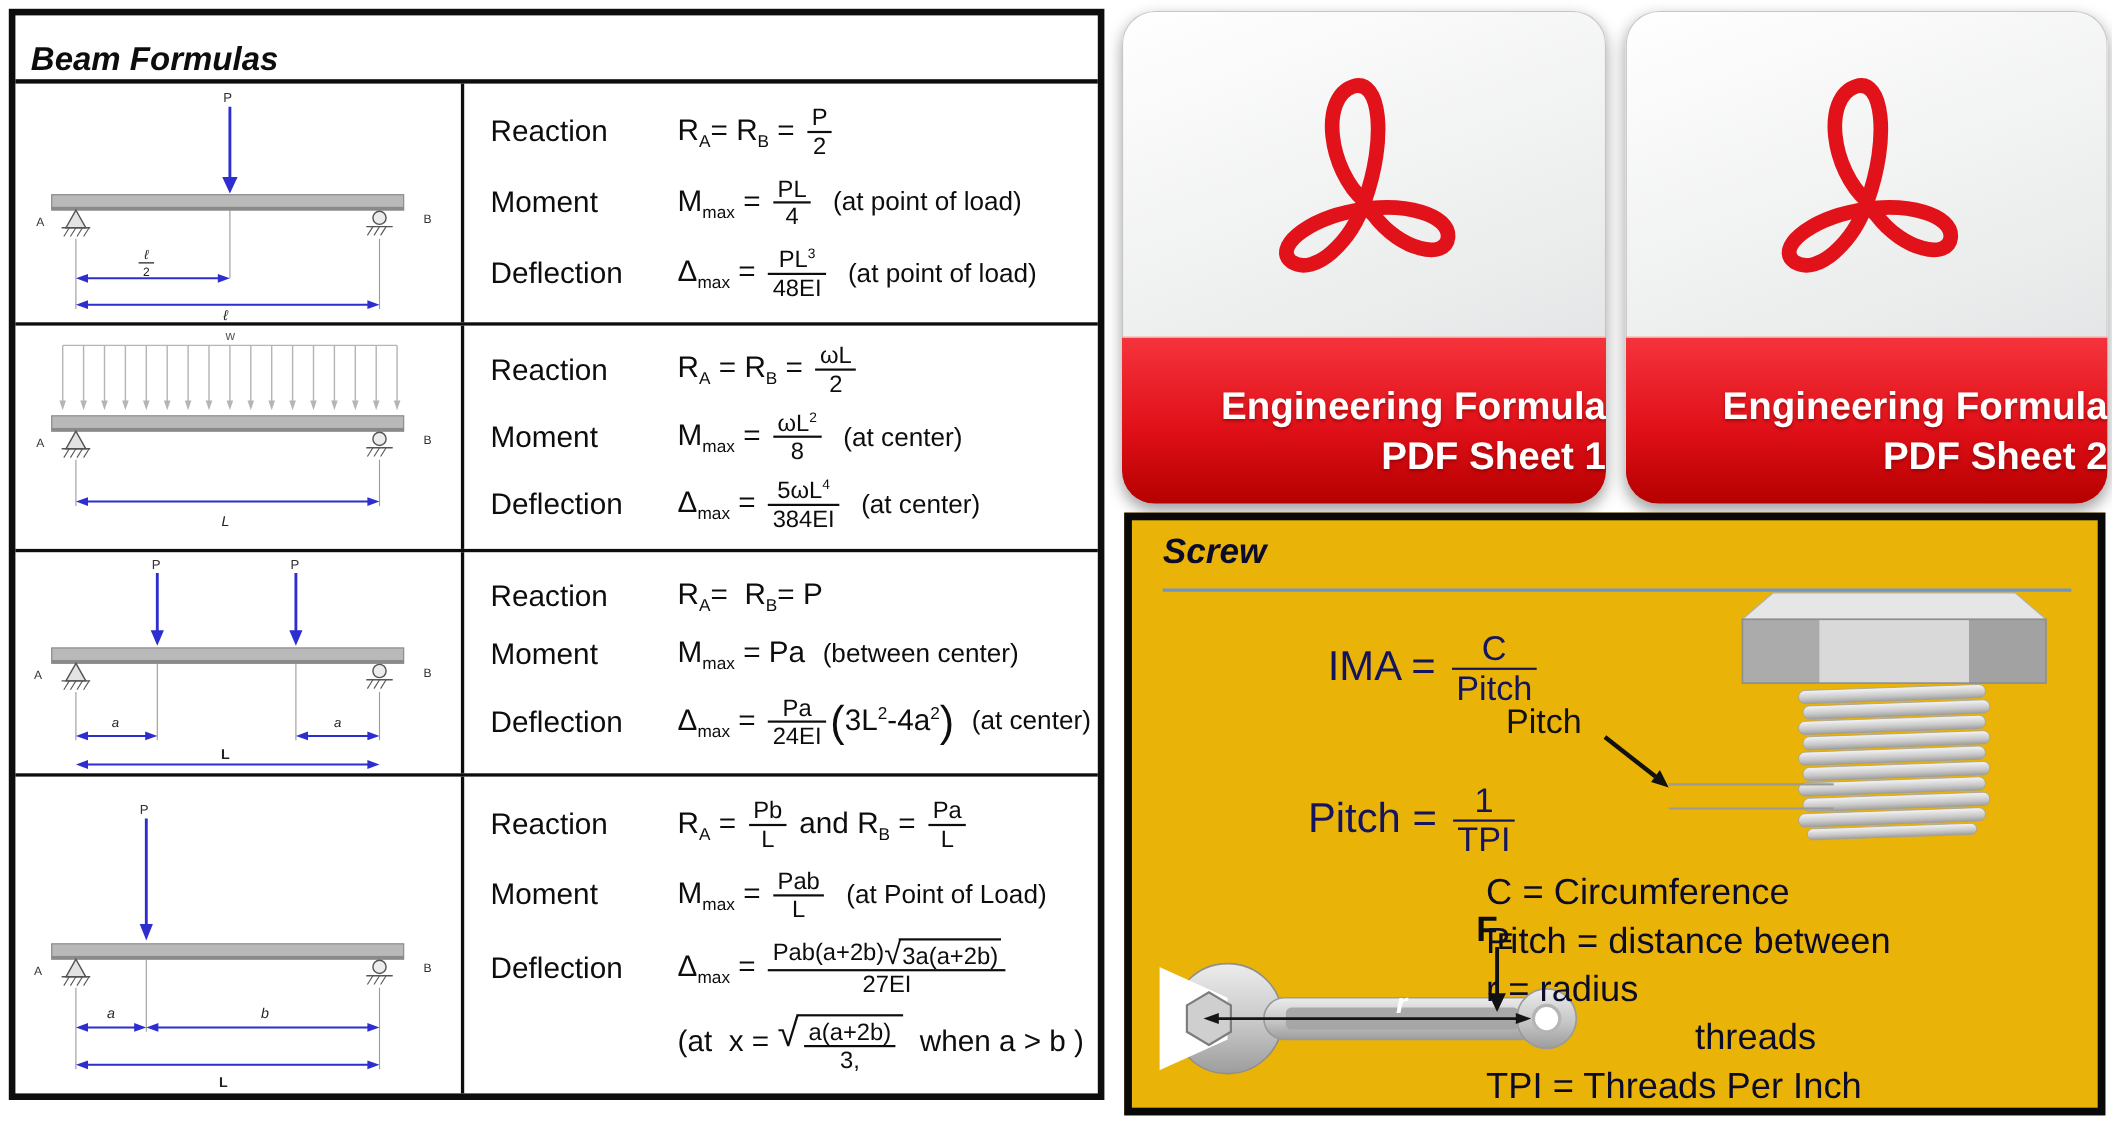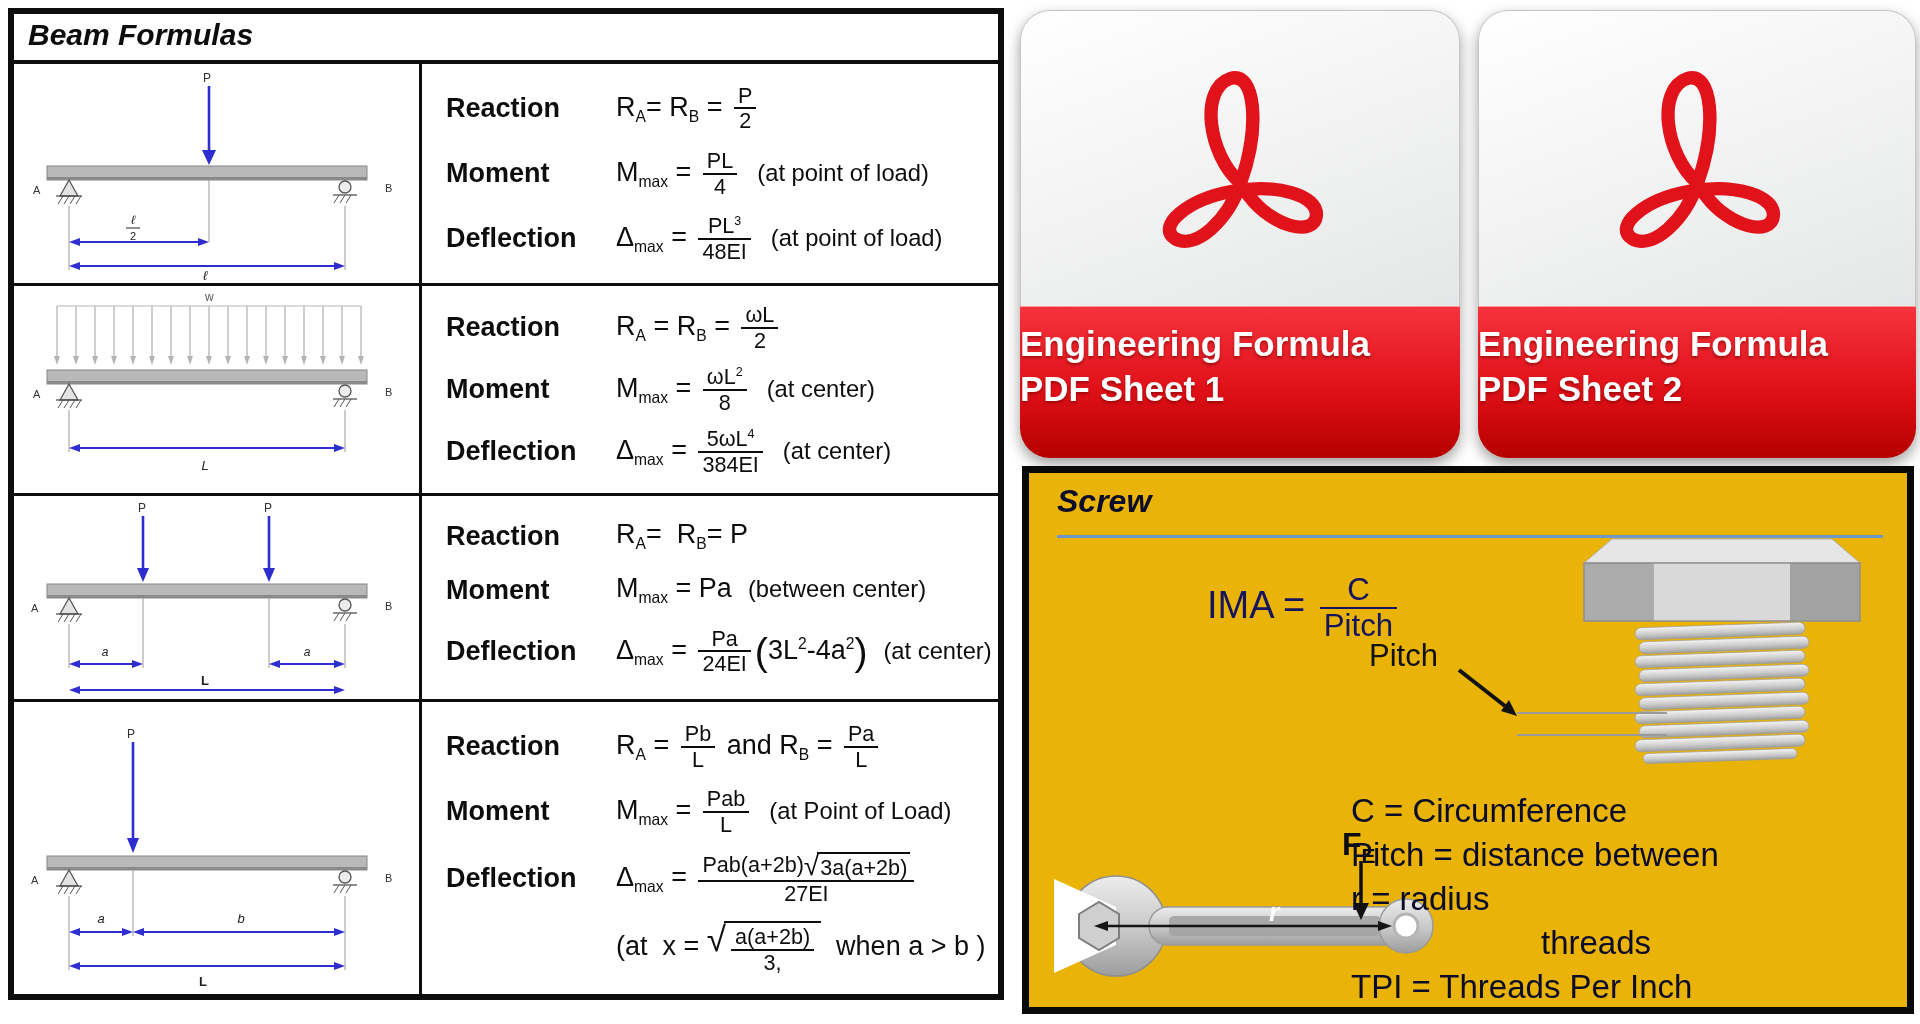--- a/index.html
+++ b/index.html
@@ -3,30 +3,30 @@
 <meta charset="utf-8">
 <style>
   *{box-sizing:border-box;margin:0;padding:0}
   html,body{width:1920px;height:1024px;background:#fff;overflow:hidden;
     font-family:"Liberation Sans",sans-serif;color:#0d0d0d;position:relative}
 
   
   .beam-table{position:absolute;left:8px;top:8px;width:996px;height:992px;
     border:6px solid var(--ink,#0d0d0d);background:#fff;display:flex;flex-direction:column}
   .bt-title{flex:0 0 50px;border-bottom:4px solid var(--ink,#0d0d0d);
-    font-style:italic;font-weight:bold;font-size:30px;padding:4px 0 0 14px}
+    font-style:italic;font-weight:bold;font-size:30px;padding:24px 0 0 14px}
   .bt-row{display:flex;border-top:3px solid var(--ink,#0d0d0d);min-height:0}
   .bt-row.first{border-top:none}
   .h1{flex:222 1 0}.h2{flex:209 1 0}.h3{flex:206 1 0}.h4{flex:295 1 0}
   .bt-diagram{flex:0 0 408px;border-right:3px solid var(--ink,#0d0d0d);
     display:flex;align-items:center;justify-content:center;overflow:hidden}
   .bt-formulas{flex:1 1 auto;display:flex;flex-direction:column;justify-content:space-evenly;
     padding:4px 8px 4px 24px}
   .f-line{display:flex;align-items:center}
-  .f-label{flex:0 0 170px;font-weight:bold;font-size:27px}
+  .f-label{flex:0 0 170px;font-weight:normal;font-size:27px}
   .f-expr{font-size:27px;white-space:pre}
 
   
   .ftxt{white-space:pre}
   .fnote{margin-left:16px;font-size:.88em}
   sub.fsub{font-size:.58em}
   sup.fsup{font-size:.58em}
   .frac{display:inline-block;text-align:center;vertical-align:middle;
     font-size:.8em;line-height:1.1;margin:0 4px}
   .frac .ftop{display:block;border-bottom:2px solid currentColor;padding:0 4px}
@@ -38,22 +38,22 @@
 
   
   .pdf-card{position:absolute;top:10px;width:440px;height:448px;border-radius:30px;overflow:hidden;
     background:linear-gradient(160deg,#ffffff 0%,#eceded 55%,#dcdddf 100%);
     box-shadow:0 6px 14px rgba(0,0,0,.38), inset 0 0 0 1px #c6c6c6;cursor:pointer}
   .pdf-card.c1{left:1020px}
   .pdf-card.c2{left:1478px;width:438px}
   .pdf-logo-wrap{height:296px;display:flex;align-items:center;justify-content:center}
   .pdf-band{position:absolute;left:0;right:0;bottom:0;height:152px;
     background:linear-gradient(var(--band-red,#f5333c) 0%,#e01018 55%,var(--band-red-dark,#b50000) 100%);
-    border-top:1px solid #ff9a9a;color:#fff;text-align:left;font-weight:bold;
-    font-size:35px;line-height:45px;padding-top:14px;
+    border-top:1px solid #ff9a9a;color:#fff;text-align:right;font-weight:bold;
+    font-size:35px;line-height:45px;padding-top:40px;
     text-shadow:0 2px 3px rgba(100,0,0,.55)}
 
   
   .screw-panel{position:absolute;left:1022px;top:466px;width:892px;height:548px;
     border:7px solid #090909;background:#eab308}
   .screw-heading{position:absolute;left:28px;top:10px;font-style:italic;font-weight:bold;
     font-size:32px;color:#0b0b2a}
   .screw-underline{position:absolute;left:28px;top:62px;width:826px;height:3px;
     background:var(--underline-blue,#7096c8)}
   .screw-expr{position:absolute;font-size:38px;color:var(--screw-navy,#14145f);white-space:pre}
@@ -347,20 +347,21 @@
     <div>Engineering Formula</div>
     <div>PDF Sheet 2</div>
   </div>
 </div>
 
 <div class="screw-panel">
   <div class="screw-heading">Screw</div>
   <div class="screw-underline"></div>
 
   <div class="screw-expr ima-pos"><span class="ftxt">IMA = </span><span class="frac"><span class="ftop"><span class="ftxt">C</span></span><span class="fbot"><span class="ftxt">Pitch</span></span></span></div>
+  <div class="screw-expr pitchf-pos"><span class="ftxt">Pitch = </span><span class="frac"><span class="ftop"><span class="ftxt">1</span></span><span class="fbot"><span class="ftxt">TPI</span></span></span></div>
 
   <svg class="wrench-pos" width="400" height="185" viewBox="0 0 400 185">
     <defs>
       <linearGradient id="wg" x1="0" y1="0" x2="0" y2="1">
         <stop offset="0" stop-color="#ececec"></stop>
           <stop offset="0.55" stop-color="#c7c7c7"></stop>
           <stop offset="1" stop-color="#9d9d9d"></stop>
       </linearGradient>
     </defs>
     <circle cx="62" cy="105" r="50" fill="url(#wg)" stroke="#8f8f8f" stroke-width="1.5"></circle>

